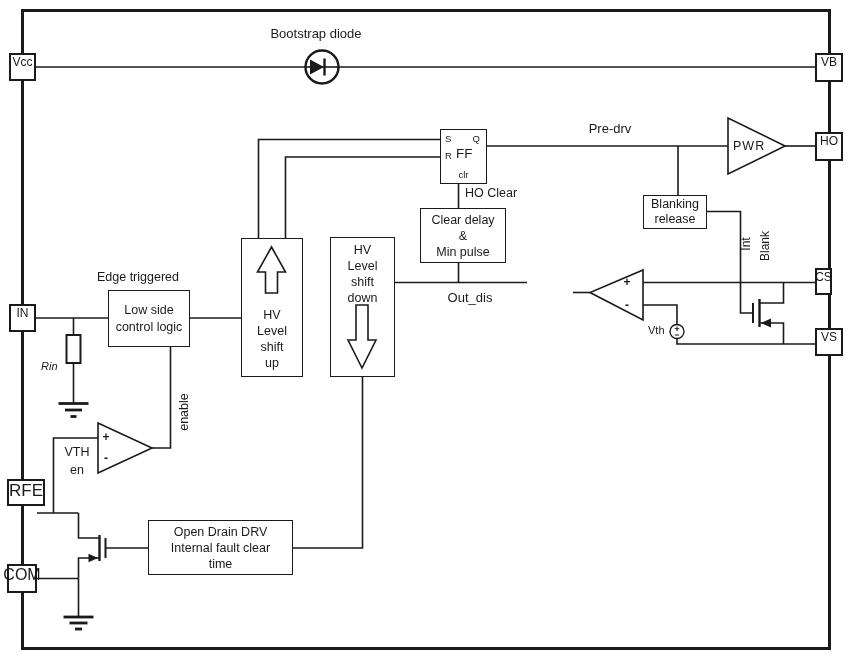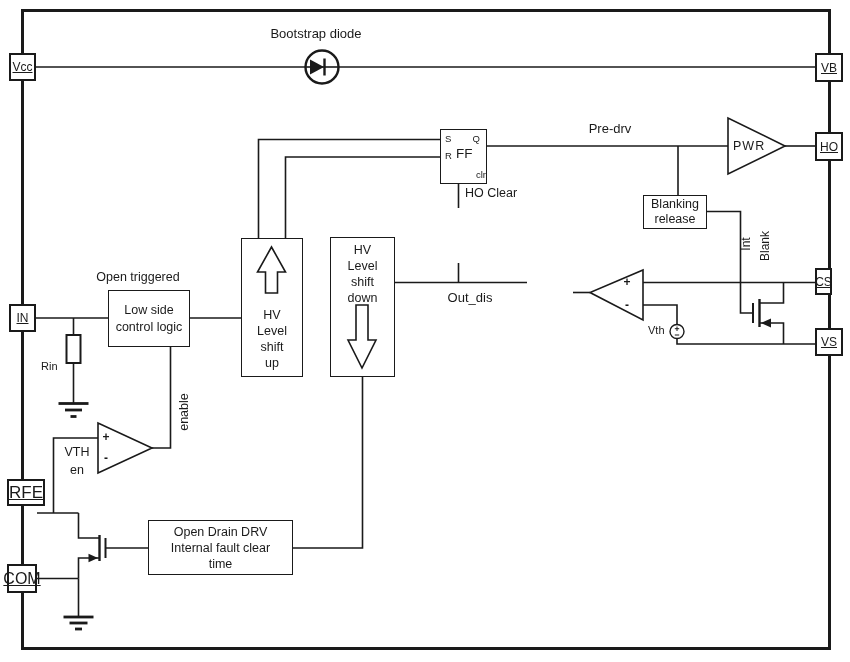--- a/index.html
+++ b/index.html
@@ -1,20 +1,20 @@
 <!DOCTYPE html>
 <html><head>
 <meta charset="utf-8">
 <style>
   html,body{margin:0;padding:0;background:#ffffff;}
   #stage{position:relative;width:850px;height:662px;background:#ffffff;
          font-family:"Liberation Sans",sans-serif;color:#1a1a1a;overflow:hidden;}
   #wires{position:absolute;left:0;top:0;z-index:1;}
   .pin{position:absolute;background:#fff;border:2px solid #1a1a1a;z-index:3;
-       display:flex;align-items:center;justify-content:center;font-size:12px;box-sizing:border-box;text-decoration:underline;}
+       display:flex;justify-content:center;font-size:12px;box-sizing:border-box;}
   .block{position:absolute;background:#fff;border:1.5px solid #1a1a1a;z-index:2;box-sizing:border-box;}
   .cstack{display:flex;flex-direction:column;justify-content:center;text-align:center;}
   .lbl{position:absolute;white-space:nowrap;z-index:4;font-size:12.5px;}
   .ctr{text-align:center;}
   .rot{transform:rotate(-90deg);}
   .sign{position:absolute;z-index:4;font-size:12px;font-weight:700;width:12px;height:12px;
         display:flex;align-items:center;justify-content:center;}
   .line{line-height:16px;font-size:12.5px;}
   .arrow-svg{position:absolute;left:0;z-index:2;}
   .ff-inner span{position:absolute;}
@@ -127,23 +127,28 @@
     </div>
   <div class="pin" style="left:815px;top:328px;width:28px;height:28px;">
       <span>VS</span>
     </div>
 
   <div class="block ff-inner" style="left:440px;top:129px;width:47px;height:55px;">
     <span style="left:4px;top:3px;font-size:9.5px;">S</span>
     <span style="right:6px;top:3px;font-size:9.5px;">Q</span>
     <span style="left:4px;top:20px;font-size:9.5px;">R</span>
     <span style="left:15px;top:16px;font-size:13.5px;">FF</span>
-    <span style="left:0;right:0;bottom:3px;text-align:right;font-size:9.5px;">clr</span>
-  </div>
-
+    <span style="left:0;right:0;bottom:3px;text-align:center;font-size:9.5px;">clr</span>
+  </div>
+
+  <div class="block cstack" style="left:420px;top:208px;width:86px;height:55px;">
+    <div class="line">Clear delay</div>
+    <div class="line">&amp;</div>
+    <div class="line">Min pulse</div>
+  </div>
 
   <div class="block cstack" style="left:643px;top:195px;width:64px;height:34px;">
     <div style="line-height:15px;font-size:12.5px;">Blanking</div>
     <div style="line-height:15px;font-size:12.5px;">release</div>
   </div>
 
 
   <div class="block cstack" style="left:108px;top:290px;width:82px;height:57px;">
     <div style="line-height:17px;font-size:12.5px;">Low side</div>
     <div style="line-height:17px;font-size:12.5px;">control logic</div>
@@ -176,22 +181,22 @@
   <div class="block cstack" style="left:148px;top:520px;width:145px;height:55px;">
     <div class="line">Open Drain DRV</div>
     <div class="line">Internal fault clear</div>
     <div class="line">time</div>
   </div>
 
   <div class="lbl ctr" style="left:246px;top:26px;width:140px;font-size:13px;">Bootstrap diode</div>
   <div class="lbl ctr" style="left:575px;top:121px;width:70px;font-size:13px;">Pre-drv</div>
   <div class="lbl" style="left:465px;top:186px;">HO Clear</div>
   <div class="lbl ctr" style="left:430px;top:290px;width:80px;font-size:13px;">Out_dis</div>
-  <div class="lbl ctr" style="left:88px;top:270px;width:100px;">Open triggered</div>
-  <div class="lbl" style="left:41px;top:360px;font-size:11px;">Rin</div>
+  <div class="lbl ctr" style="left:88px;top:270px;width:100px;">Edge triggered</div>
+  <div class="lbl" style="left:41px;top:360px;font-size:11px;font-style:italic;">Rin</div>
   <div class="lbl" style="left:648px;top:324px;font-size:11px;">Vth</div>
   <div class="lbl ctr" style="left:59px;top:445px;width:36px;">VTH</div>
   <div class="lbl ctr" style="left:59px;top:463px;width:36px;">en</div>
   <div class="lbl ctr rot" style="left:154px;top:405px;width:60px;">enable</div>
   <div class="lbl ctr rot" style="left:726px;top:237px;width:40px;font-size:12px;">Int</div>
   <div class="lbl ctr rot" style="left:740px;top:239px;width:50px;font-size:12px;">Blank</div>
   <div class="lbl" style="left:733px;top:139px;letter-spacing:1px;">PWR</div>
 
   <div class="sign" style="left:621px;top:276px;">+</div>
   <div class="sign" style="left:621px;top:299px;">-</div>

